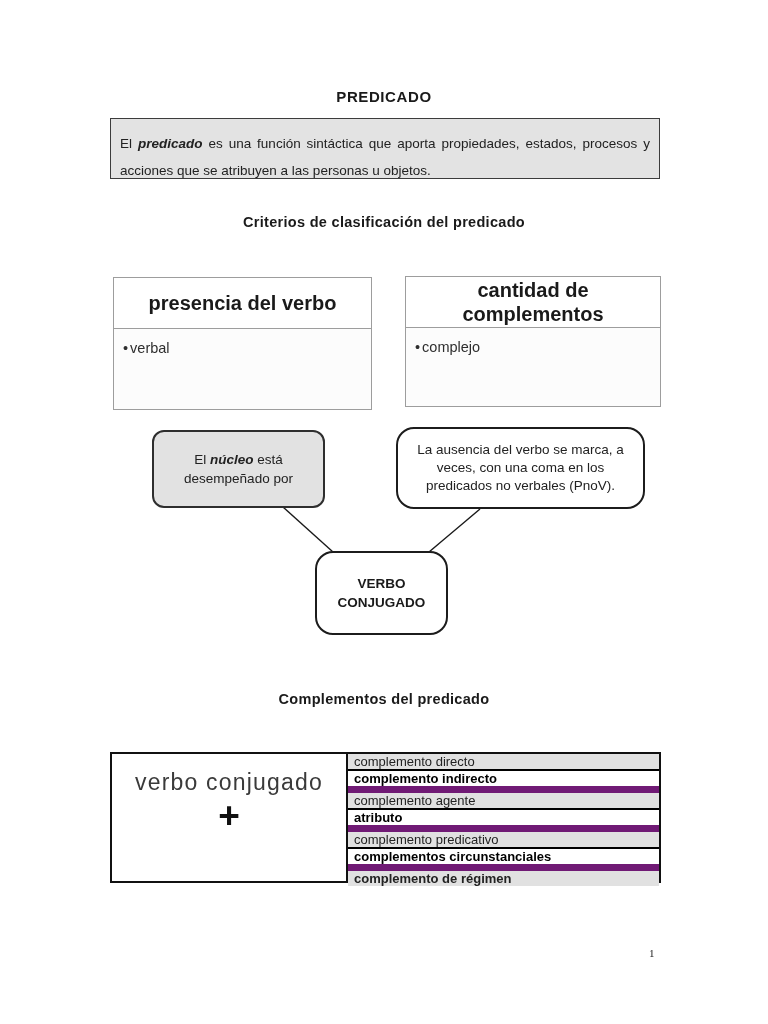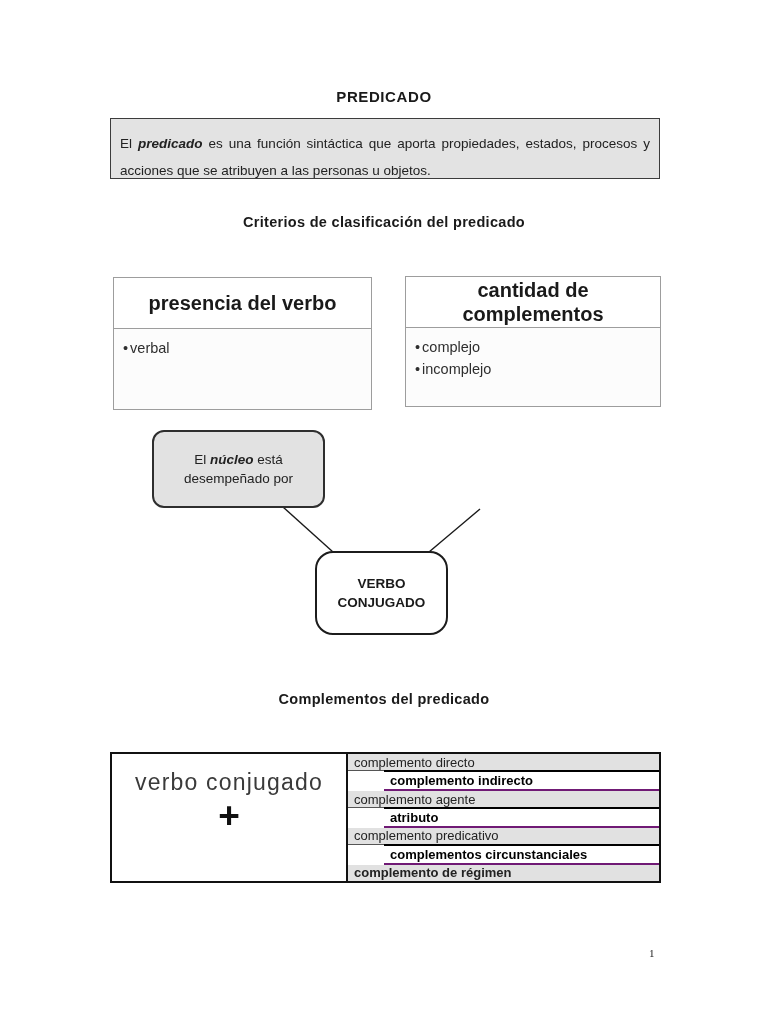--- a/index.html
+++ b/index.html
@@ -89,21 +89,21 @@
   .plus-sign { font-size:37px; font-weight:bold; line-height:40px; color:#111; }
   .comp-right { flex:1; display:flex; flex-direction:column; }
   .comp-row {
     flex:1; display:flex; align-items:center; padding-left:6px;
     font-size:13px; box-sizing:border-box; color:#222;
     border-bottom:1px solid #555;
   }
   .comp-row.gray { background:#e1e1e1; }
   .comp-row.bold {
     font-weight:bold; background:#ffffff; color:#000;
-    border-top:2px solid #000; border-bottom:2px solid #701a75; margin-top:-1px;margin-left:36px;
+    border-top:2px solid #000; border-bottom:7px solid #701a75; margin-top:-1px;
   }
   .comp-row:last-child { border-bottom:none;font-weight:bold; }
 
   .page-num {
     position:absolute; left:649px; top:947px;
     font-family:"Liberation Serif", serif; font-size:11px; color:#222;
   }
 </style>
 </head>
 <body>
@@ -122,33 +122,35 @@
     <div class="crit-header">presencia del verbo</div>
     <div class="crit-body">
       <div class="bullet-item"><span class="bullet-glyph">•</span><span>verbal</span></div>
     </div>
   </div>
 
   <div class="crit-box" id="crit-right">
     <div class="crit-header">cantidad de complementos</div>
     <div class="crit-body">
       <div class="bullet-item"><span class="bullet-glyph">•</span><span>complejo</span></div>
-      <div class="bullet-item"><span class="bullet-glyph">•</span><span>incomplejo</span></div>
     </div>
   </div>
 
   <svg class="connectors" viewBox="0 0 768 1024" xmlns="http://www.w3.org/2000/svg">
     <line x1="283" y1="507" x2="333" y2="552" stroke="#1a1a1a" stroke-width="1.4"></line>
     <line x1="480" y1="509" x2="429" y2="552" stroke="#1a1a1a" stroke-width="1.4"></line>
   </svg>
 
   <div class="callout" id="callout-nucleo">
     <span><span>El </span><b>núcleo</b><span> está desempeñado por</span></span>
   </div>
 
+  <div class="callout" id="callout-ausencia">
+    <span>La ausencia del verbo se marca, a veces, con una coma en los predicados no verbales (PnoV).</span>
+  </div>
 
   <div class="callout" id="verbo-box">
     <span>VERBO CONJUGADO</span>
   </div>
 
   <div class="h2" id="h2-complementos">Complementos del predicado</div>
 
   <div class="comp-table">
     <div class="comp-left">
       <span class="verbo-conj-text">verbo conjugado</span>

